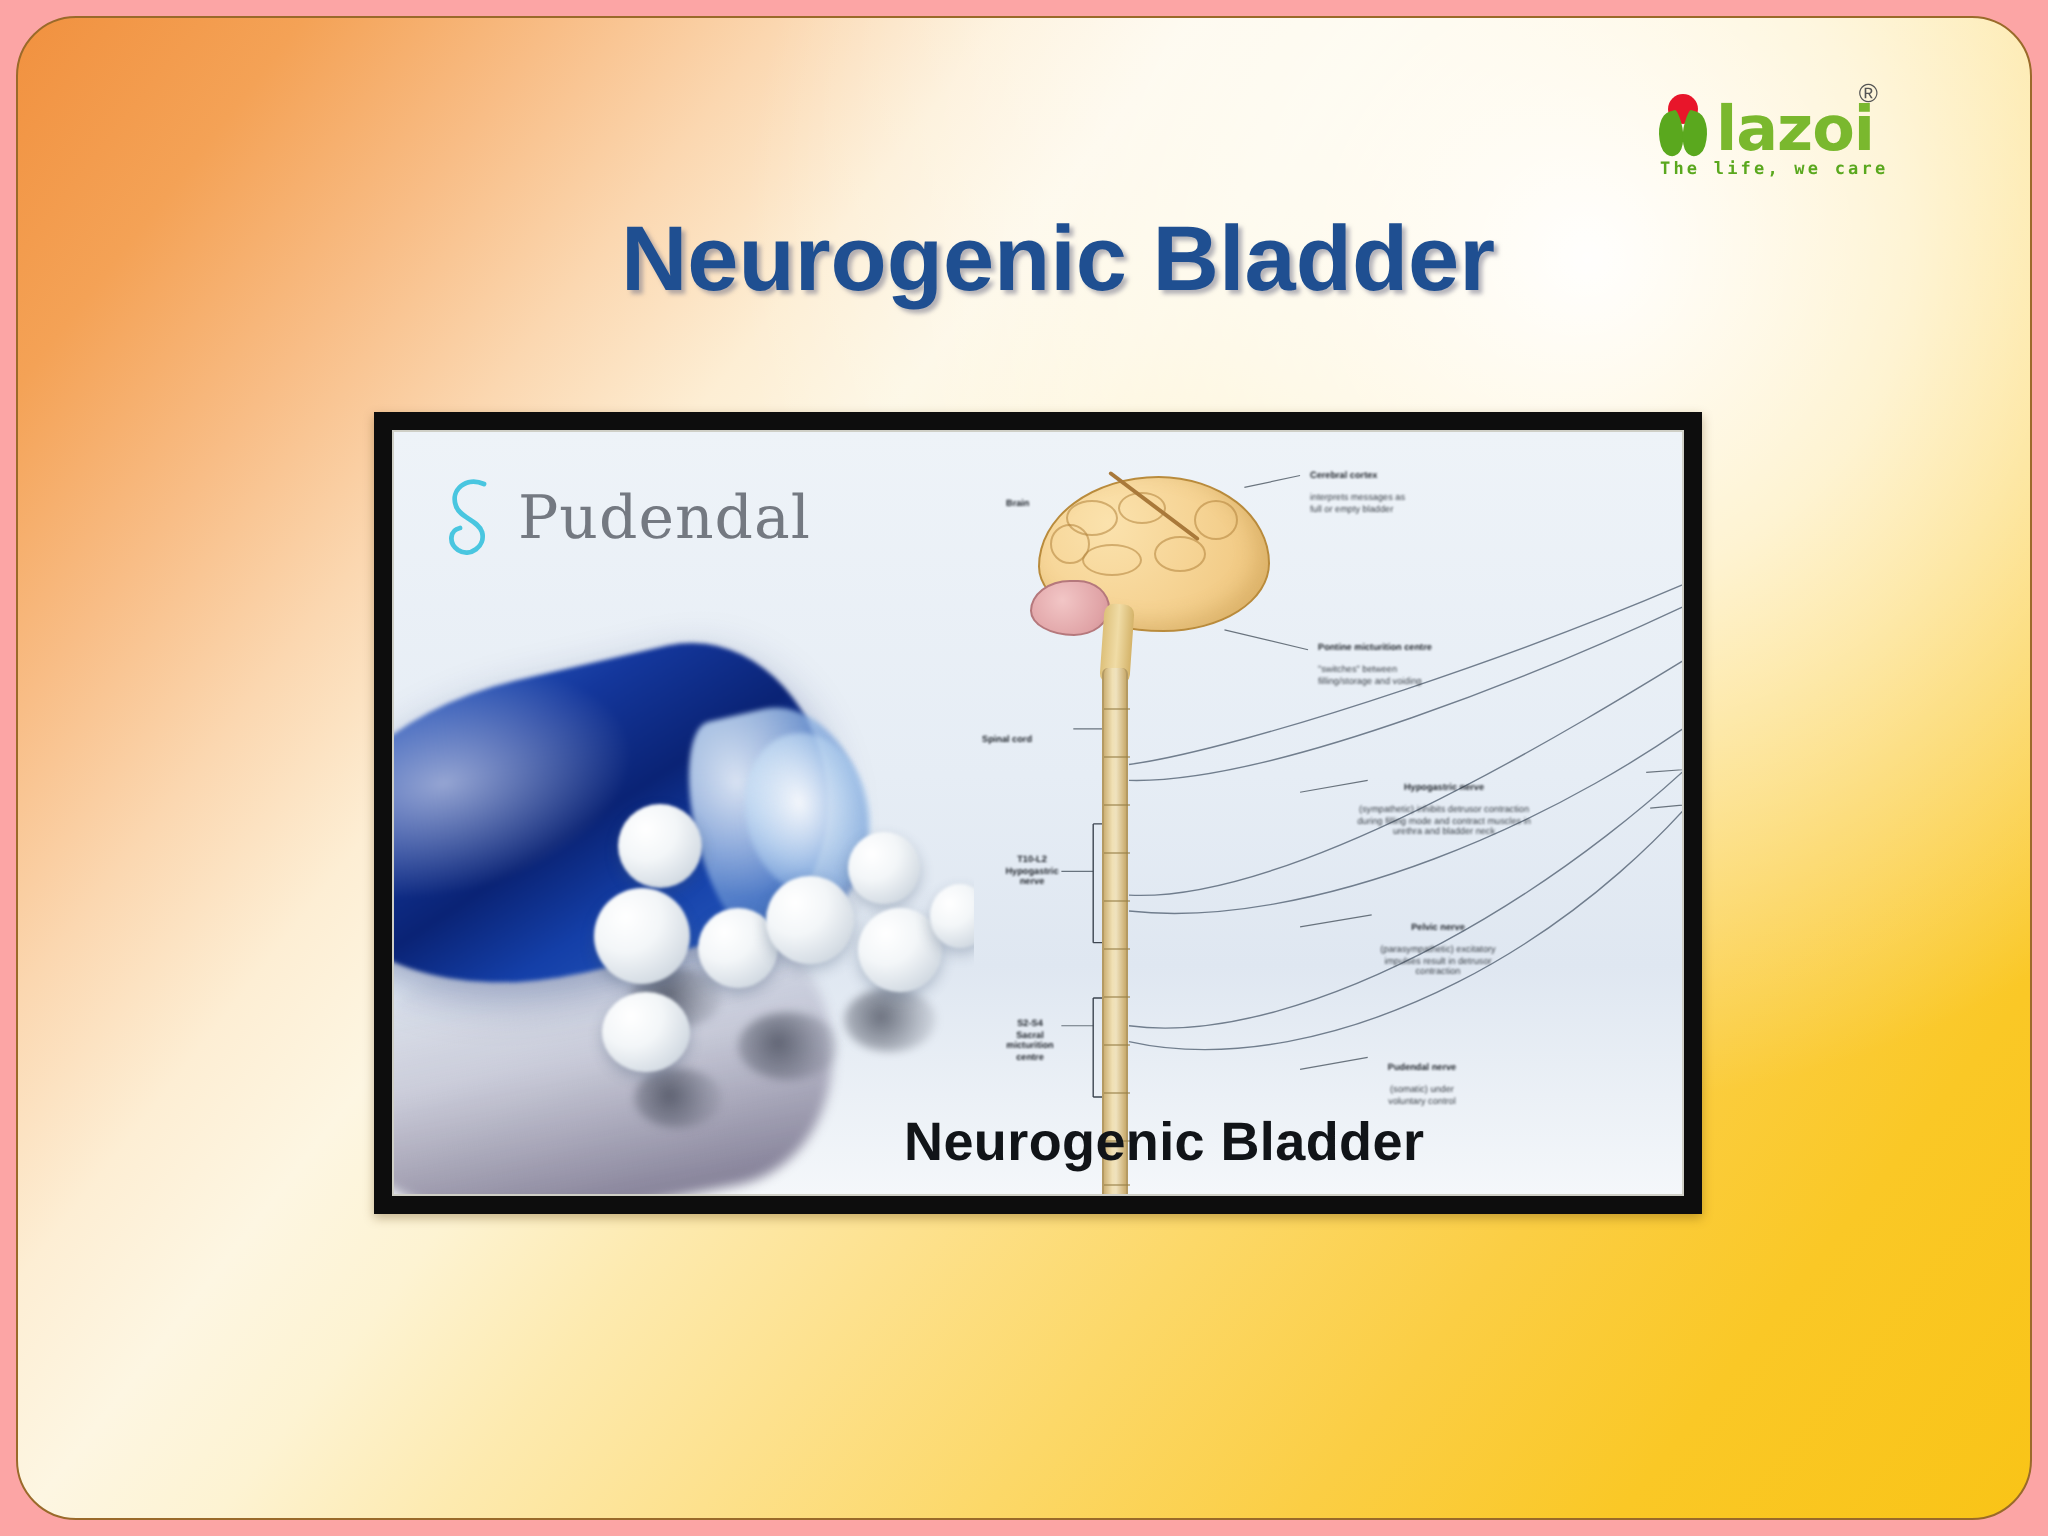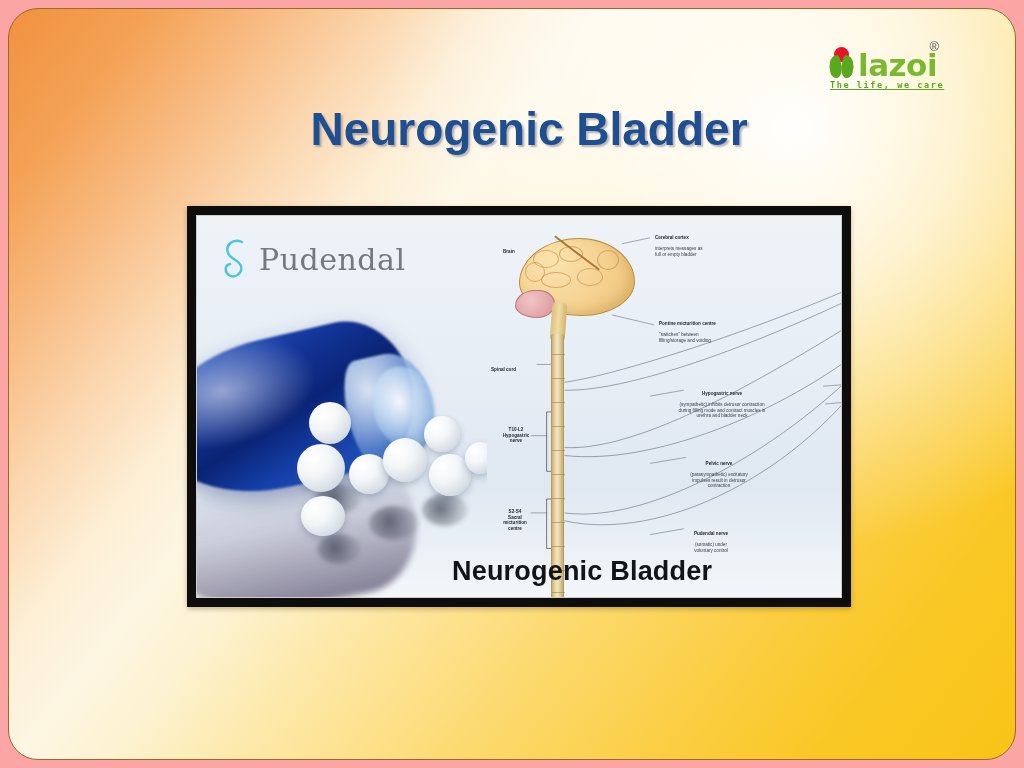--- a/index.html
+++ b/index.html
@@ -62,21 +62,21 @@
     letter-spacing:-0.5px; line-height:31px;
     position:relative; top:2px;
   }
   .logo-reg {
     font-family:"Liberation Sans", sans-serif;
     font-size:13px; color:#555; position:absolute; right:-2px; top:-6px;
   }
   .logo-tag {
     font-family:"DejaVu Sans Mono", monospace;
     font-size:8.5px; font-weight:700; color:#5aa81e;
-    letter-spacing:1.6px; margin-top:1px; margin-left:3px;text-decoration:underline;
+    letter-spacing:1.6px; margin-top:1px; margin-left:3px;
   }
 
   
   #page-title {
     position:absolute; left:0; top:93px; width:1024px;
     text-align:center;
     font-family:"Liberation Sans", sans-serif;
     font-size:46px; font-weight:700; color:#1f4f91;
     letter-spacing:0px;
     text-shadow:2px 2px 2px rgba(120,120,140,0.55);

